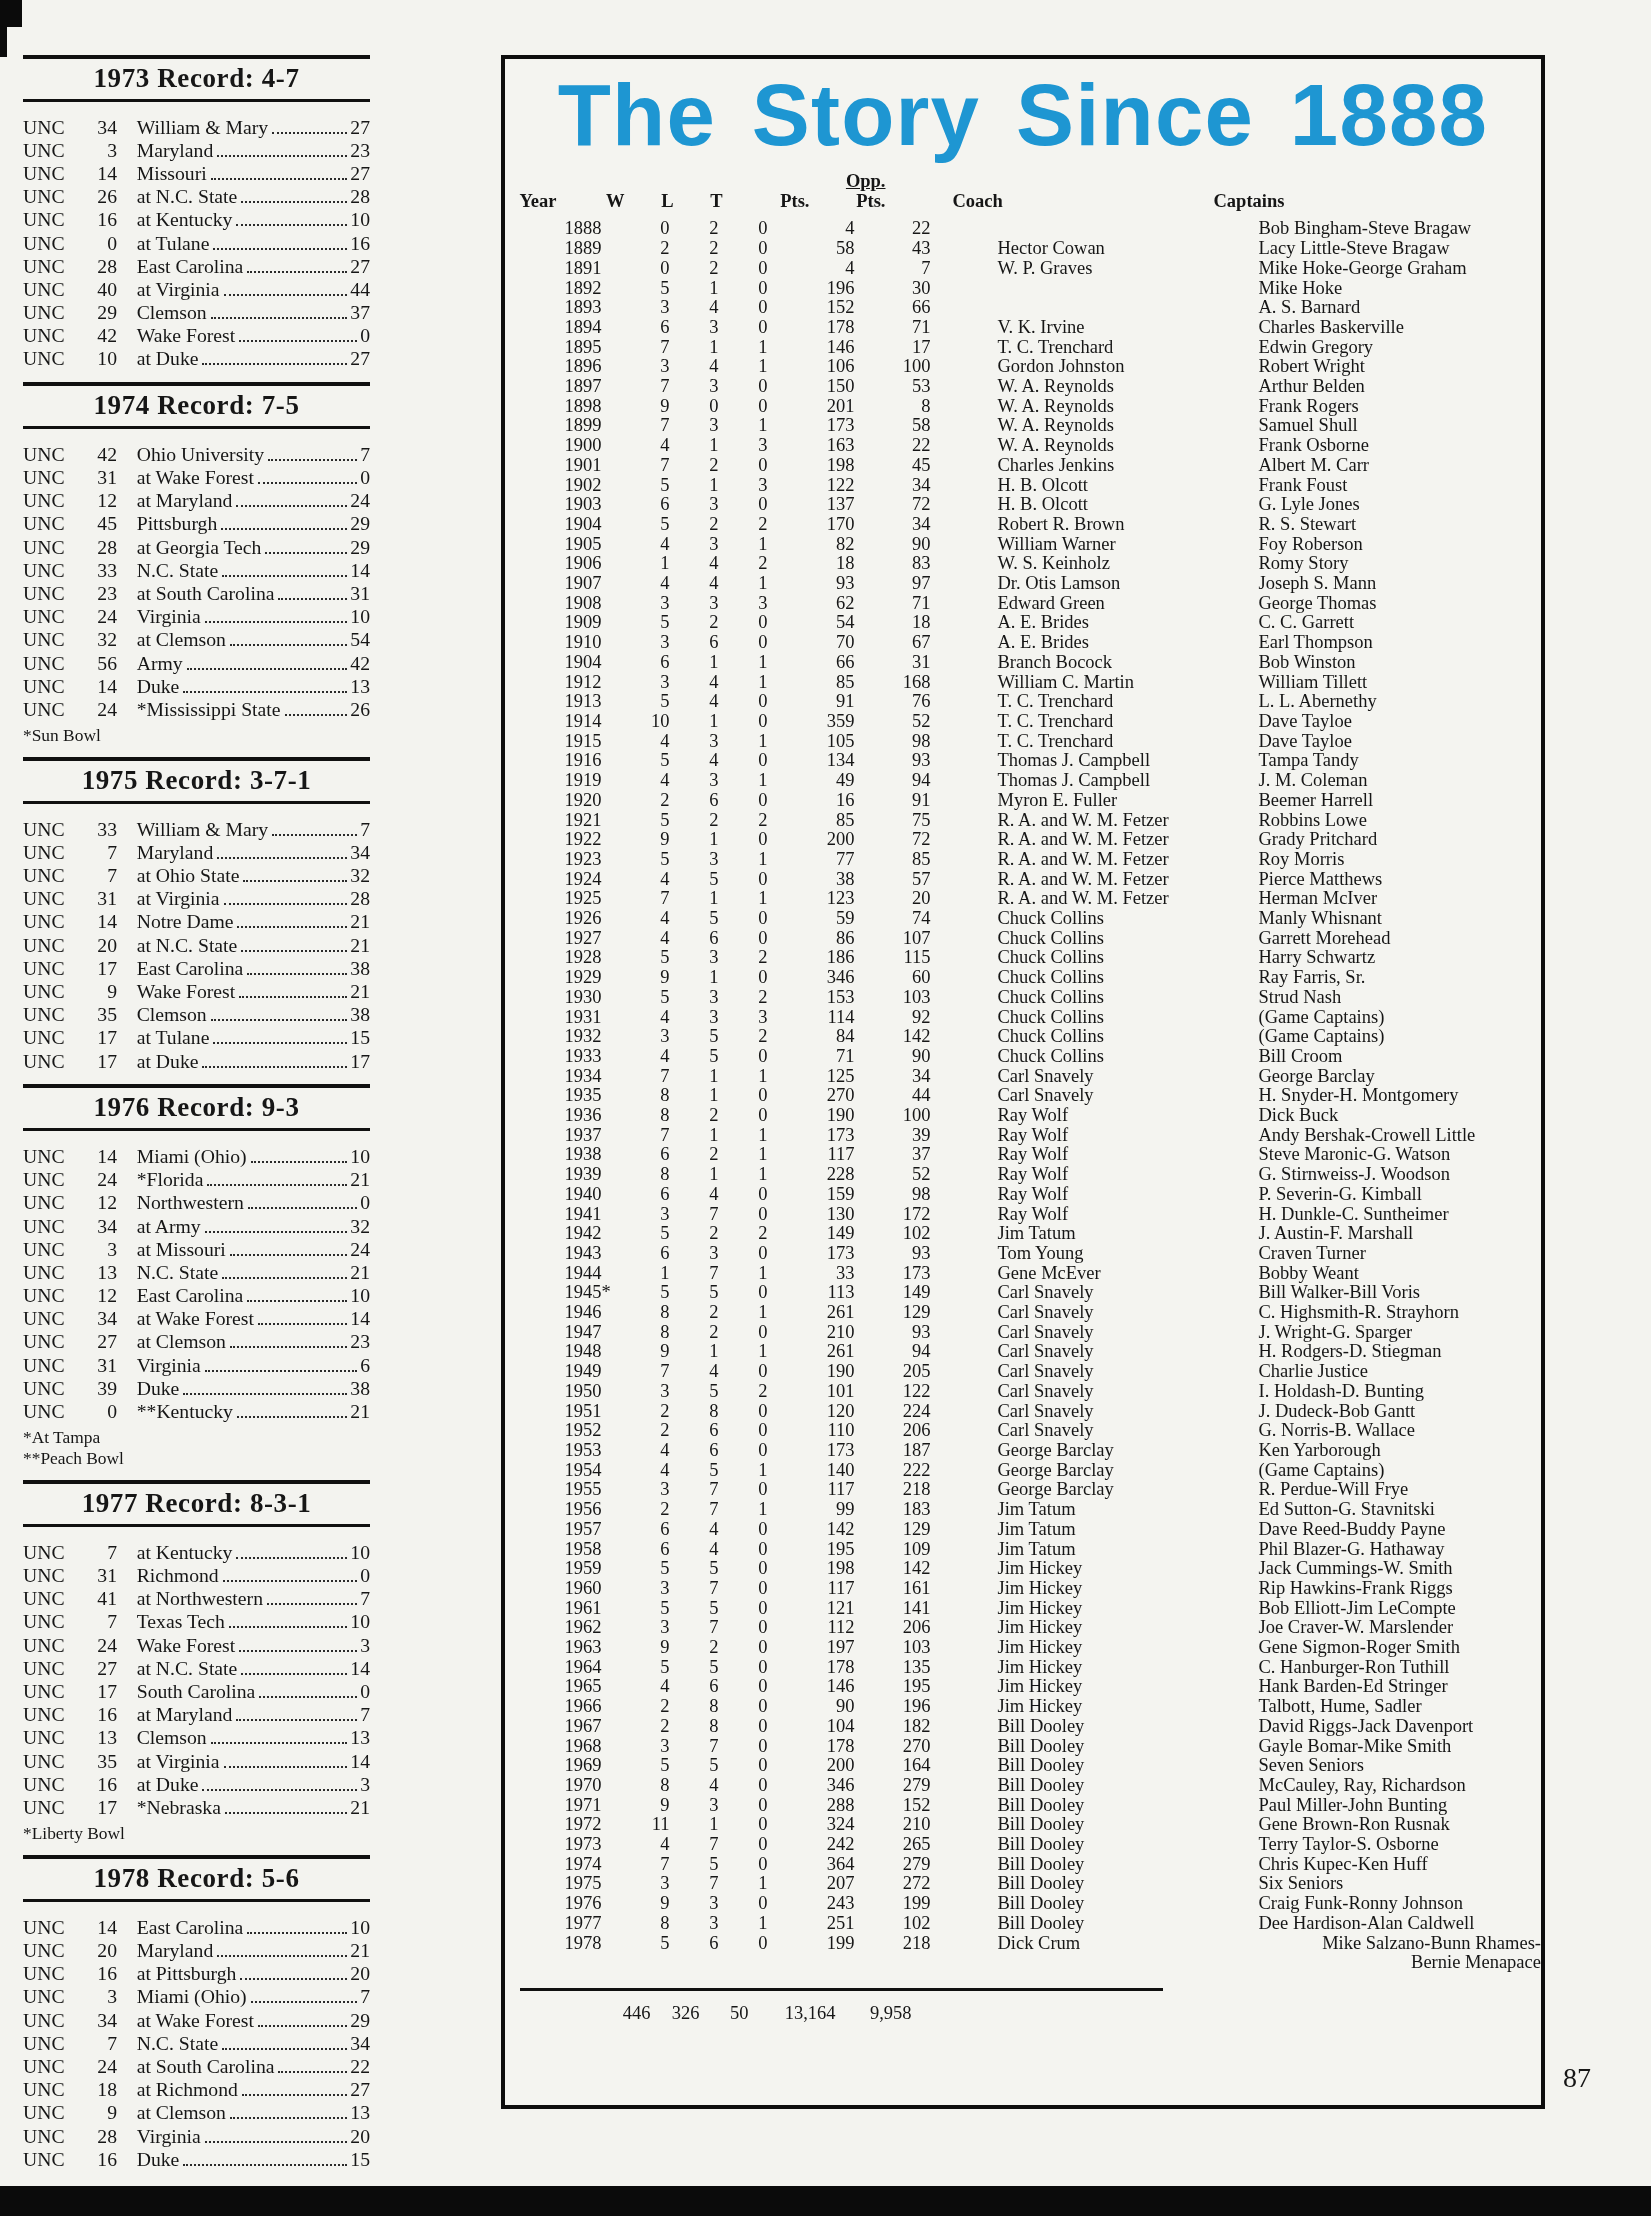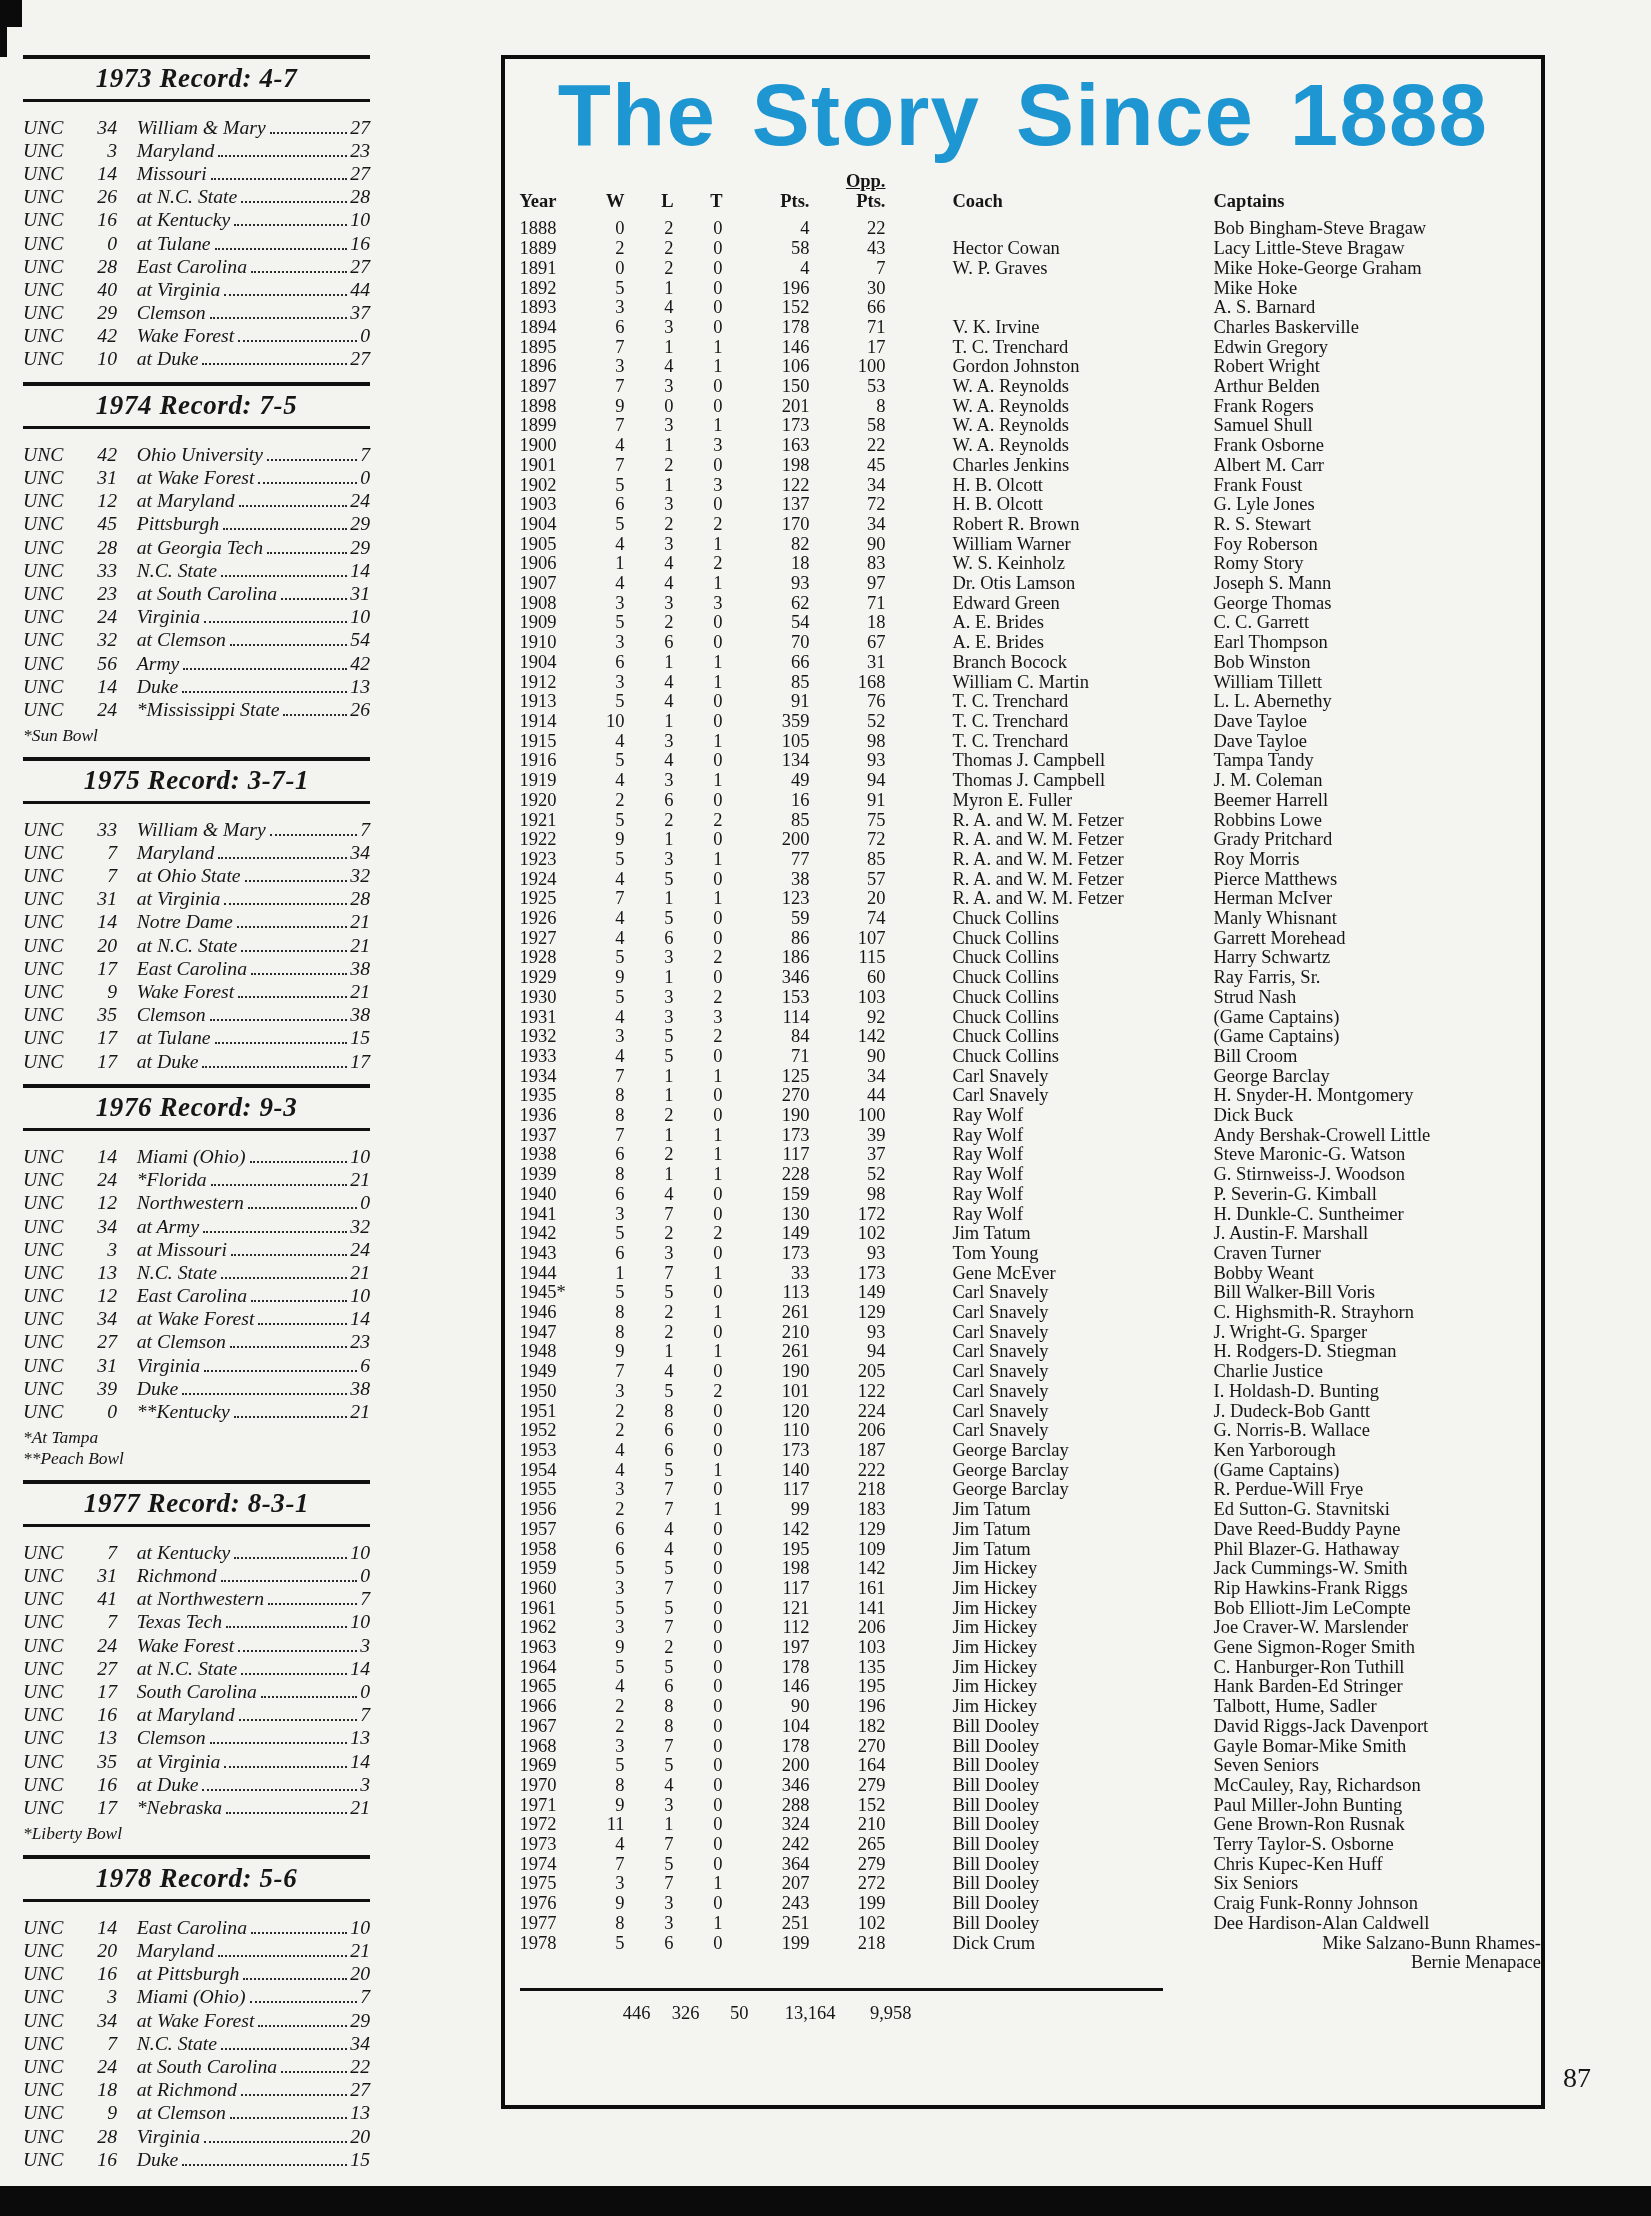--- a/index.html
+++ b/index.html
@@ -19,32 +19,32 @@
   .sec-title{text-align:center;font-weight:bold;font-size:27px;margin:4.6px 0;letter-spacing:0.6px;}
   .games{margin-top:14px;margin-bottom:3.5px;}
   .game-row{display:flex;align-items:baseline;font-size:19.7px;line-height:22px;white-space:nowrap;}
   .unc{width:58px;flex:none;}
   .score{width:36px;flex:none;text-align:right;margin-right:19.7px;}
   .opp-wrap{flex:1;display:flex;align-items:baseline;min-width:0;}
   .opp-name{flex:none;}
   .leader{flex:1;border-bottom:2.9px dotted #2a2a2a;margin:0 2.9px 5.2px 4px;min-width:7px;}
   .opp-score{flex:none;text-align:right;}
   .footnote{font-size:17.4px;line-height:21px;}
-  .section{margin-bottom:11.6px;font-style:italic;}
+  .section{margin-bottom:11.6px;}
 
   
   .main-box{position:absolute;left:501px;top:55px;width:1036px;height:2046px;
             border:4.6px solid #0d0d0d;background:#f4f4f0;}
   .main-title{margin-top:12px;text-align:center;font-family:"Liberation Sans",sans-serif;
               font-weight:bold;font-size:87px;line-height:1;letter-spacing:1.2px;word-spacing:10.4px;}
   .grid{display:grid;grid-template-columns:69px 36px 49px 49px 87px 76px 67px 261px 1fr;
         padding-left:14.5px;font-size:18.5px;line-height:19.7px;}
   .hdr{font-weight:bold;}
   .opp-hdr-row{margin-top:14px;text-decoration:underline;}
-  .rows-block{margin-top:8px;}
+  .rows-block{margin-top:8px;padding-left:45px;}
   .cell-num{text-align:right;}
   .cell-year{text-align:left;}
   .cell-coach,.cell-capt{text-align:left;white-space:nowrap;}
   .cell-capt.wrap{white-space:pre-line;text-align:right;}
   .totals-rule{margin:15px 0 0 14.5px;width:643px;height:3.5px;background:#101010;}
   .totals-row{margin-top:12.7px;margin-left:26px;}
 </style>
 </head>
 <body>
 

